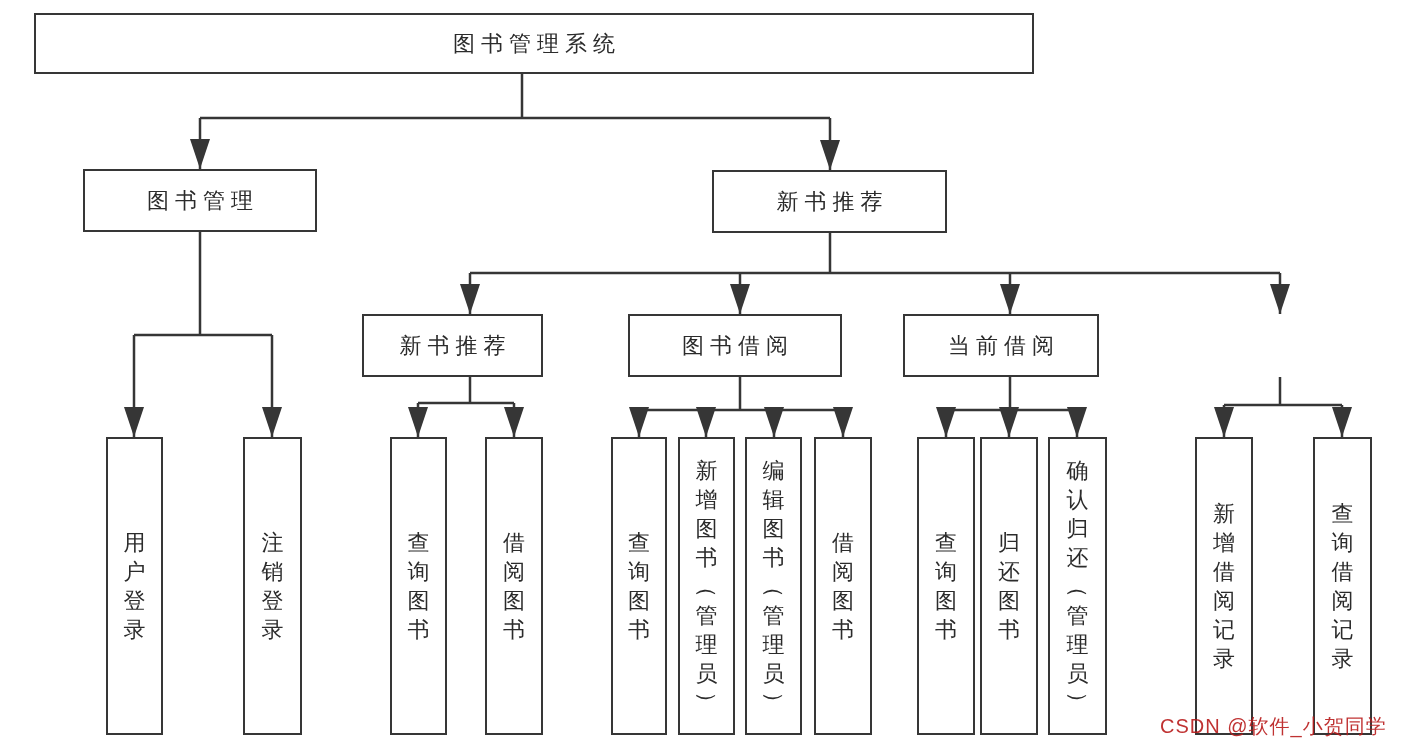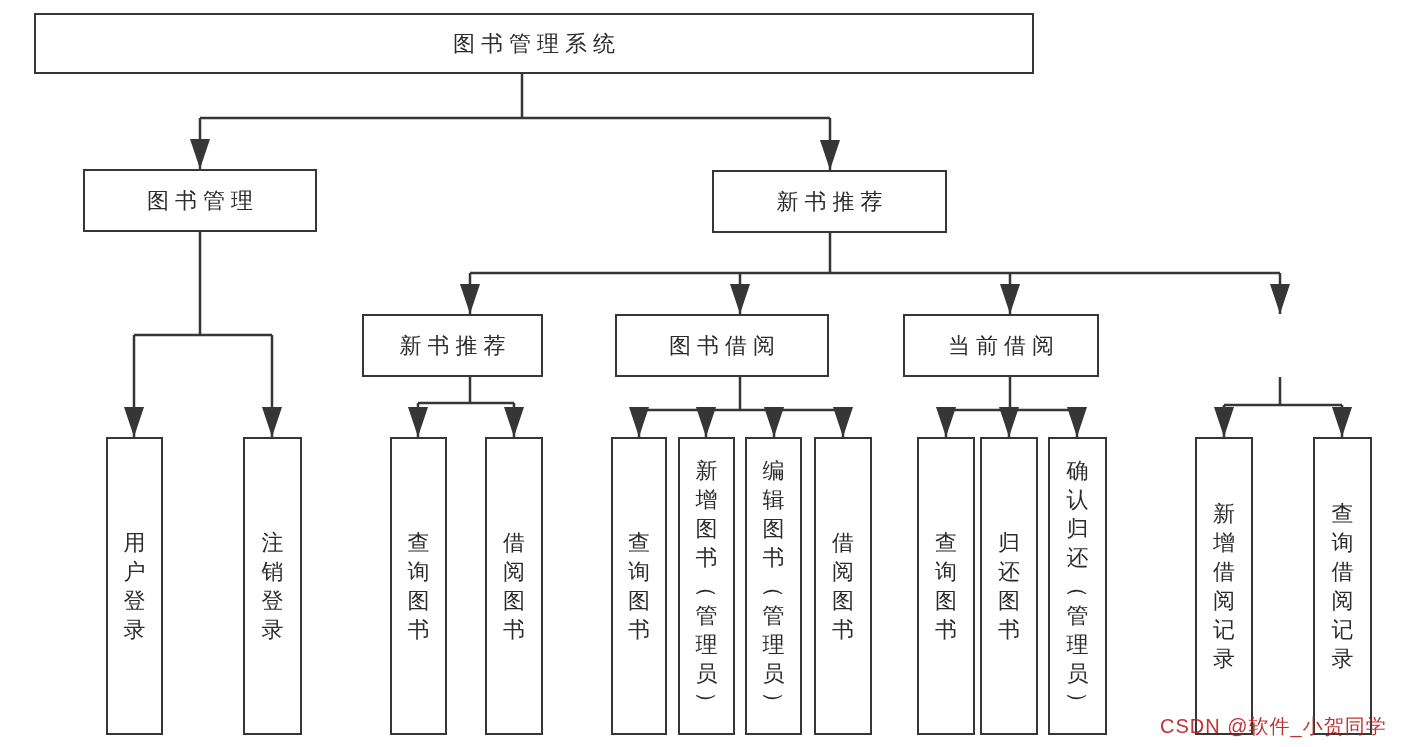--- a/index.html
+++ b/index.html
@@ -130,21 +130,21 @@
   <div class="node" style="left:83px; top:169px; width:234px; height:63px;">
     <span class="hlabel">图书管理</span>
   </div>
   <div class="node" style="left:712px; top:170px; width:235px; height:63px;">
     <span class="hlabel">新书推荐</span>
   </div>
 
   <div class="node" style="left:362px; top:314px; width:181px; height:63px;">
     <span class="hlabel">新书推荐</span>
   </div>
-  <div class="node" style="left:615px; top:314px; width:214px; height:63px;">
+  <div class="node" style="left:628px; top:314px; width:214px; height:63px;">
     <span class="hlabel">图书借阅</span>
   </div>
   <div class="node" style="left:903px; top:314px; width:196px; height:63px;">
     <span class="hlabel">当前借阅</span>
   </div>
 
   <div class="node leaf" style="left:106px; width:57px;">
     <span class="vtext">
         <span class="vchar">用</span>
         <span class="vchar">户</span>

